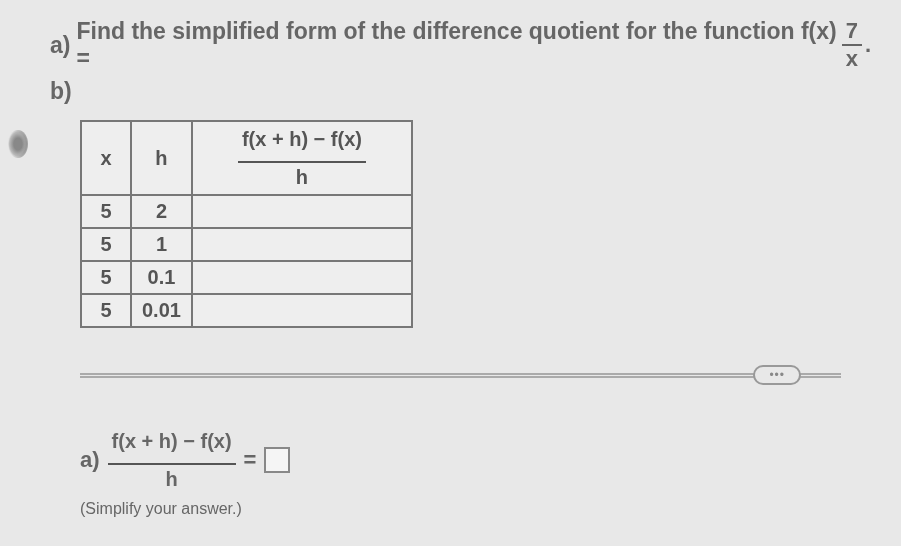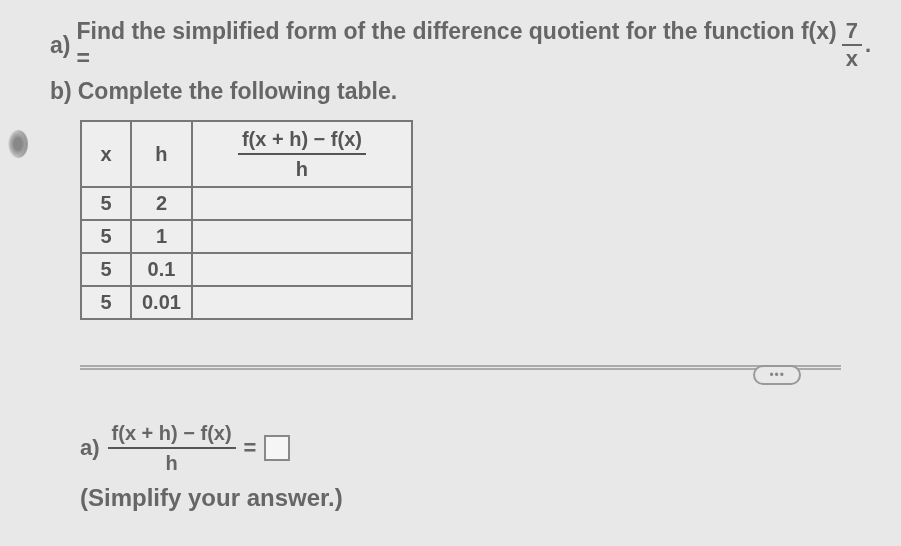--- a/index.html
+++ b/index.html
@@ -66,21 +66,21 @@
       min-width: 50px;
     }
     .tbl th.wide { min-width: 220px; padding: 6px 20px; }
     .tbl td.wide { min-width: 220px; }
     .hdr-frac {
       display: inline-flex;
       flex-direction: column;
       align-items: center;
       line-height: 1.1;
     }
-    .hdr-frac .top { border-bottom: 2px solid #555; padding: 0 4px 3px; font-size: 20px; }
+    .hdr-frac .top { border-bottom: 2px solid #555; padding: 0 4px 11px; font-size: 20px; }
     .hdr-frac .bot { padding-top: 3px; font-size: 20px; }
     .divider {
       margin: 45px 30px 0 30px;
       height: 2px;
       background: #aaa;
       box-shadow: 0 3px 0 #aaa;
       position: relative;
     }
     .badge {
       position: absolute;
@@ -106,23 +106,23 @@
     .answer-box {
       display: inline-block;
       width: 26px;
       height: 26px;
       border: 2px solid #888;
       background: #f5f5f5;
       vertical-align: middle;
     }
     .hint {
       margin: 10px 0 0 30px;
-      font-size: 24px;
+      font-size: 16px;
       color: #666;
-      font-weight: bold;
+      font-weight: normal;
     }
     .dot { font-size: 22px; }
   </style>
 </head>
 <body>
 
 <div class="page">
   <div class="spiral"></div>
 
   <div class="prompt-line">
@@ -130,21 +130,20 @@
     <span>Find the simplified form of the difference quotient for the function f(x) =</span>
     <span class="frac">
       <span class="num">7</span>
       <span class="den">x</span>
     </span>
     <span class="dot">.</span>
   </div>
 
   <div class="prompt-line">
     <span class="label">b)</span>
-    <span>Complete the following table.</span>
   </div>
 
   <table class="tbl">
     <tbody>
         <tr>
       <th>x</th>
       <th>h</th>
       <th class="wide">
         <span class="hdr-frac">
           <span class="top">f(x + h) − f(x)</span>

